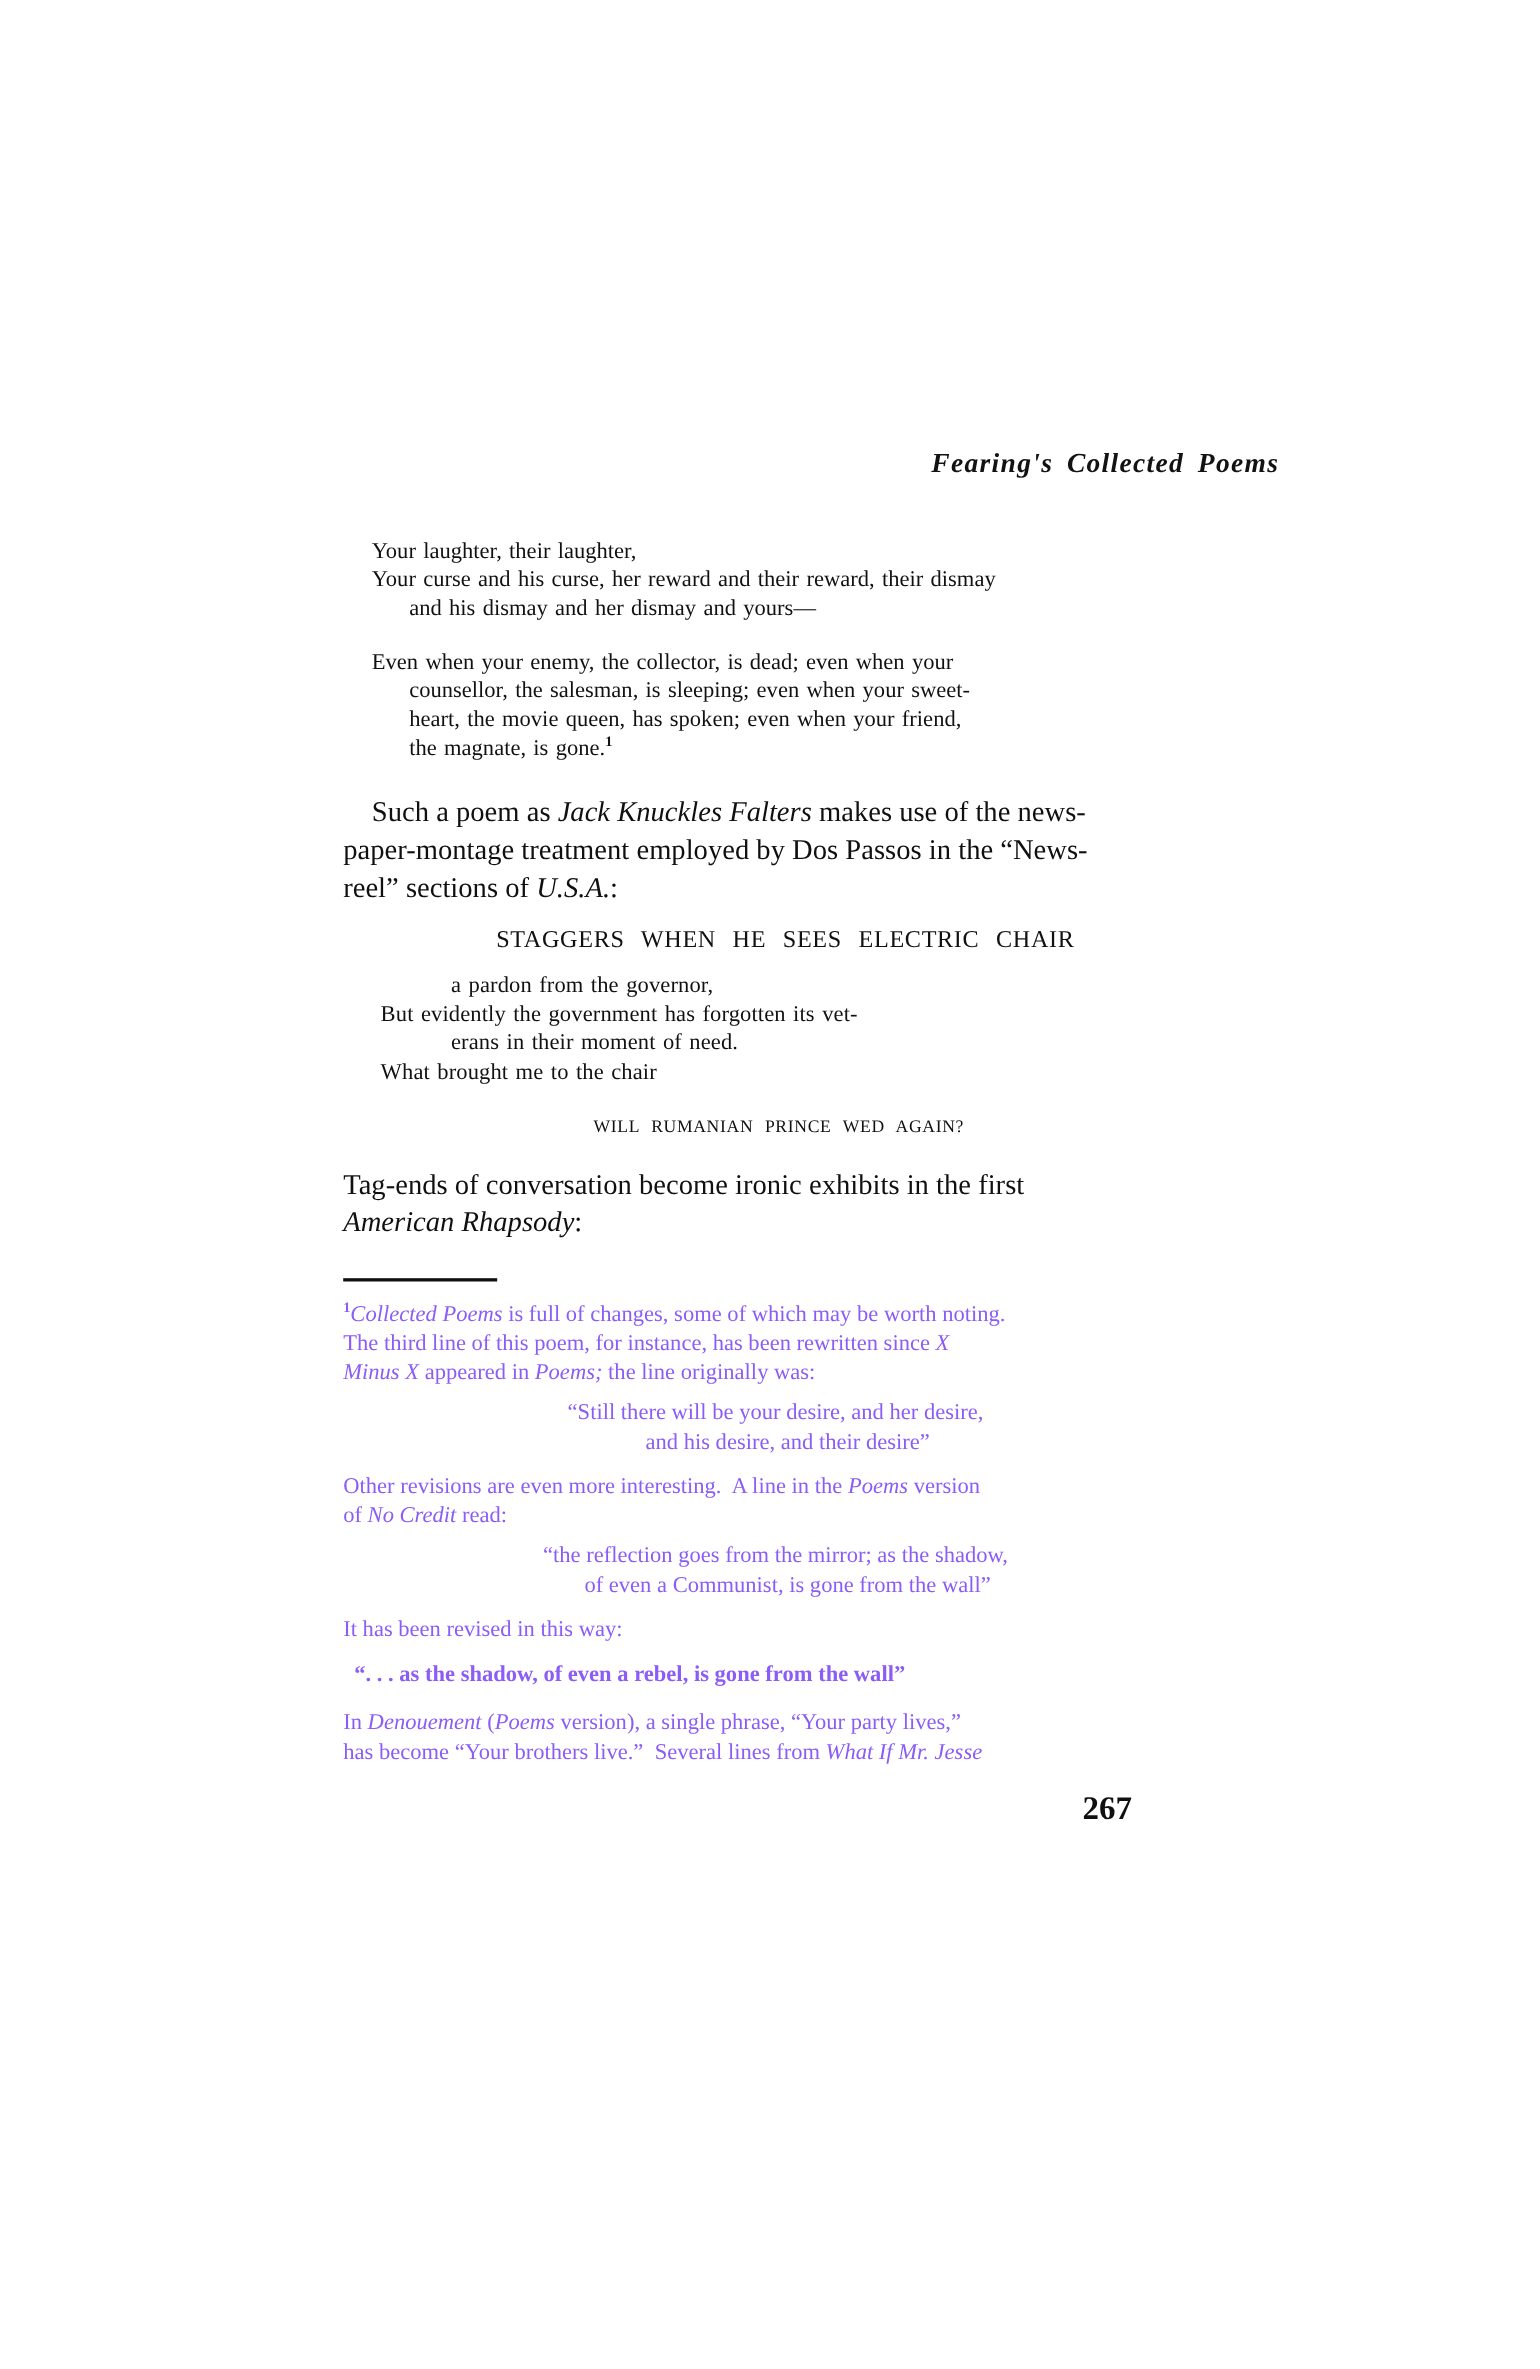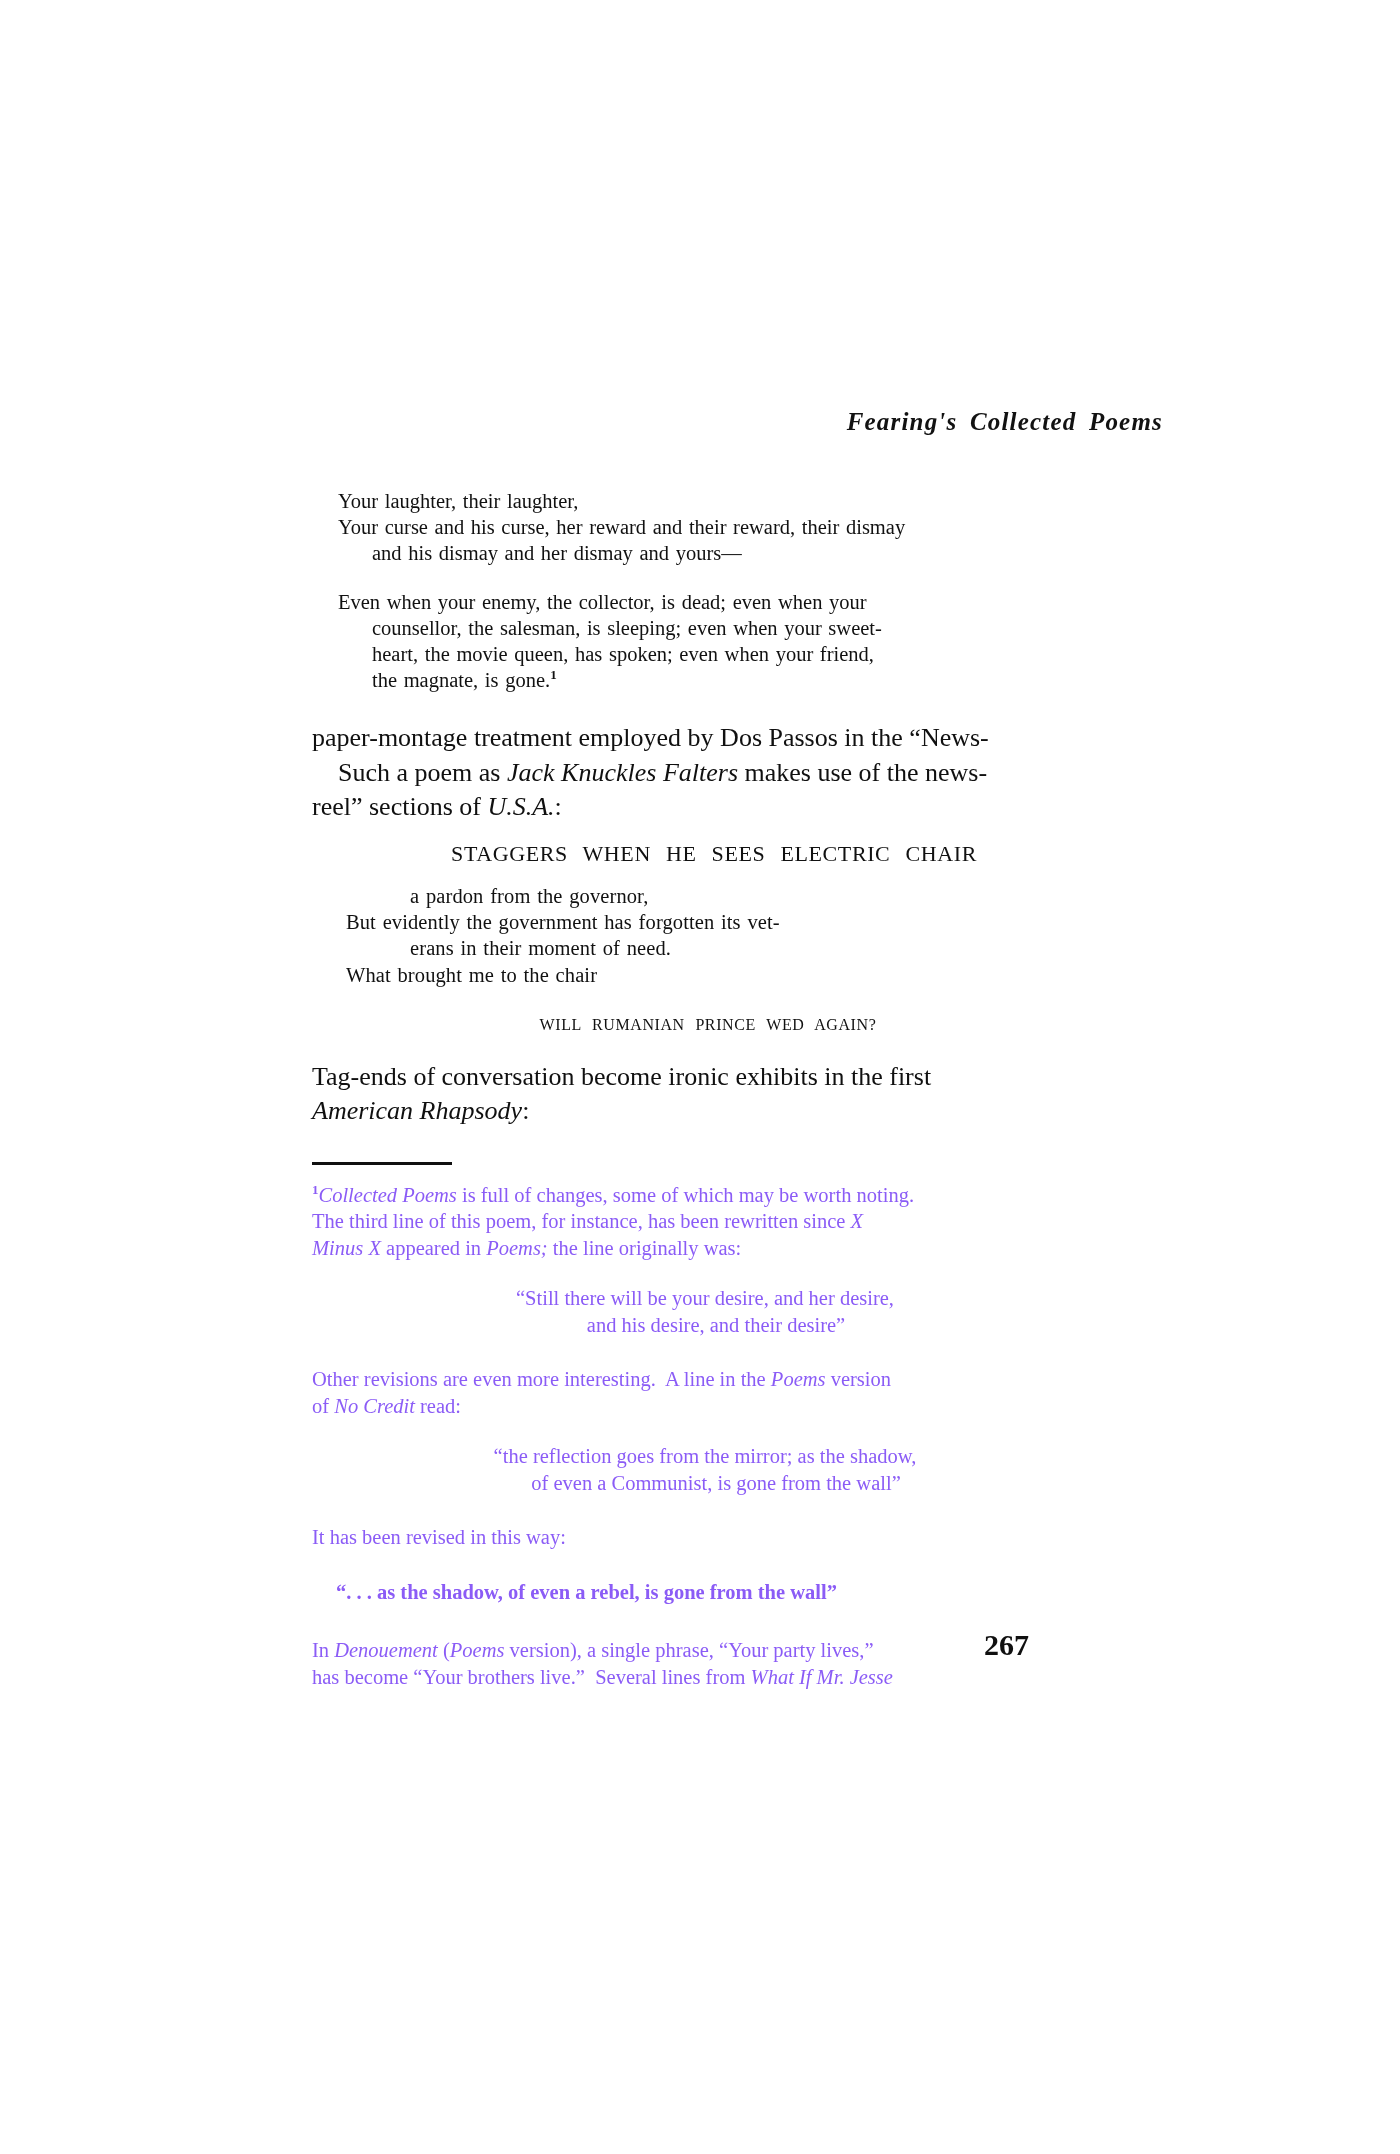--- a/index.html
+++ b/index.html
@@ -130,21 +130,21 @@
   .footnote p {
     margin: 0;
     text-align: justify;
     text-align-last: left;
   }
   .footnote .ln {
     display: block;
     white-space: pre-wrap;
   }
   .fn-quote {
-    margin: 14px;
+    margin: 0;
     text-align: center;
     line-height: 26.6px;
   }
   .fn-quote .ln { display: block; white-space: pre-wrap; }
   .fn-quote .ln.l2 { padding-left: 22px; }
   .fn-quote.single { text-align: left; padding-left: 10px; font-weight: bold; }
 
   i, .ital { font-style: italic; }
 
   
@@ -179,22 +179,22 @@
     <div class="verse">
       <span class="ln">Even when your enemy, the collector, is dead; even when your</span>
       <span class="ln hang">counsellor, the salesman, is sleeping; even when your sweet-</span>
       <span class="ln hang">heart, the movie queen, has spoken; even when your friend,</span>
       <span class="ln hang"><span>the magnate, is gone.</span><sup class="fn">1</sup></span>
     </div>
 
     <div class="sp-24"></div>
 
     <div class="body-par">
+      <span class="ln indent"><span>Such a poem as </span><i>Jack Knuckles Falters</i><span> makes use of the news-</span></span>
       <span class="ln">paper-montage treatment employed by Dos Passos in the “News-</span>
-      <span class="ln indent"><span>Such a poem as </span><i>Jack Knuckles Falters</i><span> makes use of the news-</span></span>
       <span class="ln"><span>reel” sections of </span><i>U.S.A.</i><span>:</span></span>
     </div>
 
     <div class="sp-14"></div>
 
     <div class="headline h1">STAGGERS WHEN HE SEES ELECTRIC CHAIR</div>
 
     <div class="sp-14"></div>
 
     <div class="verse tight">

